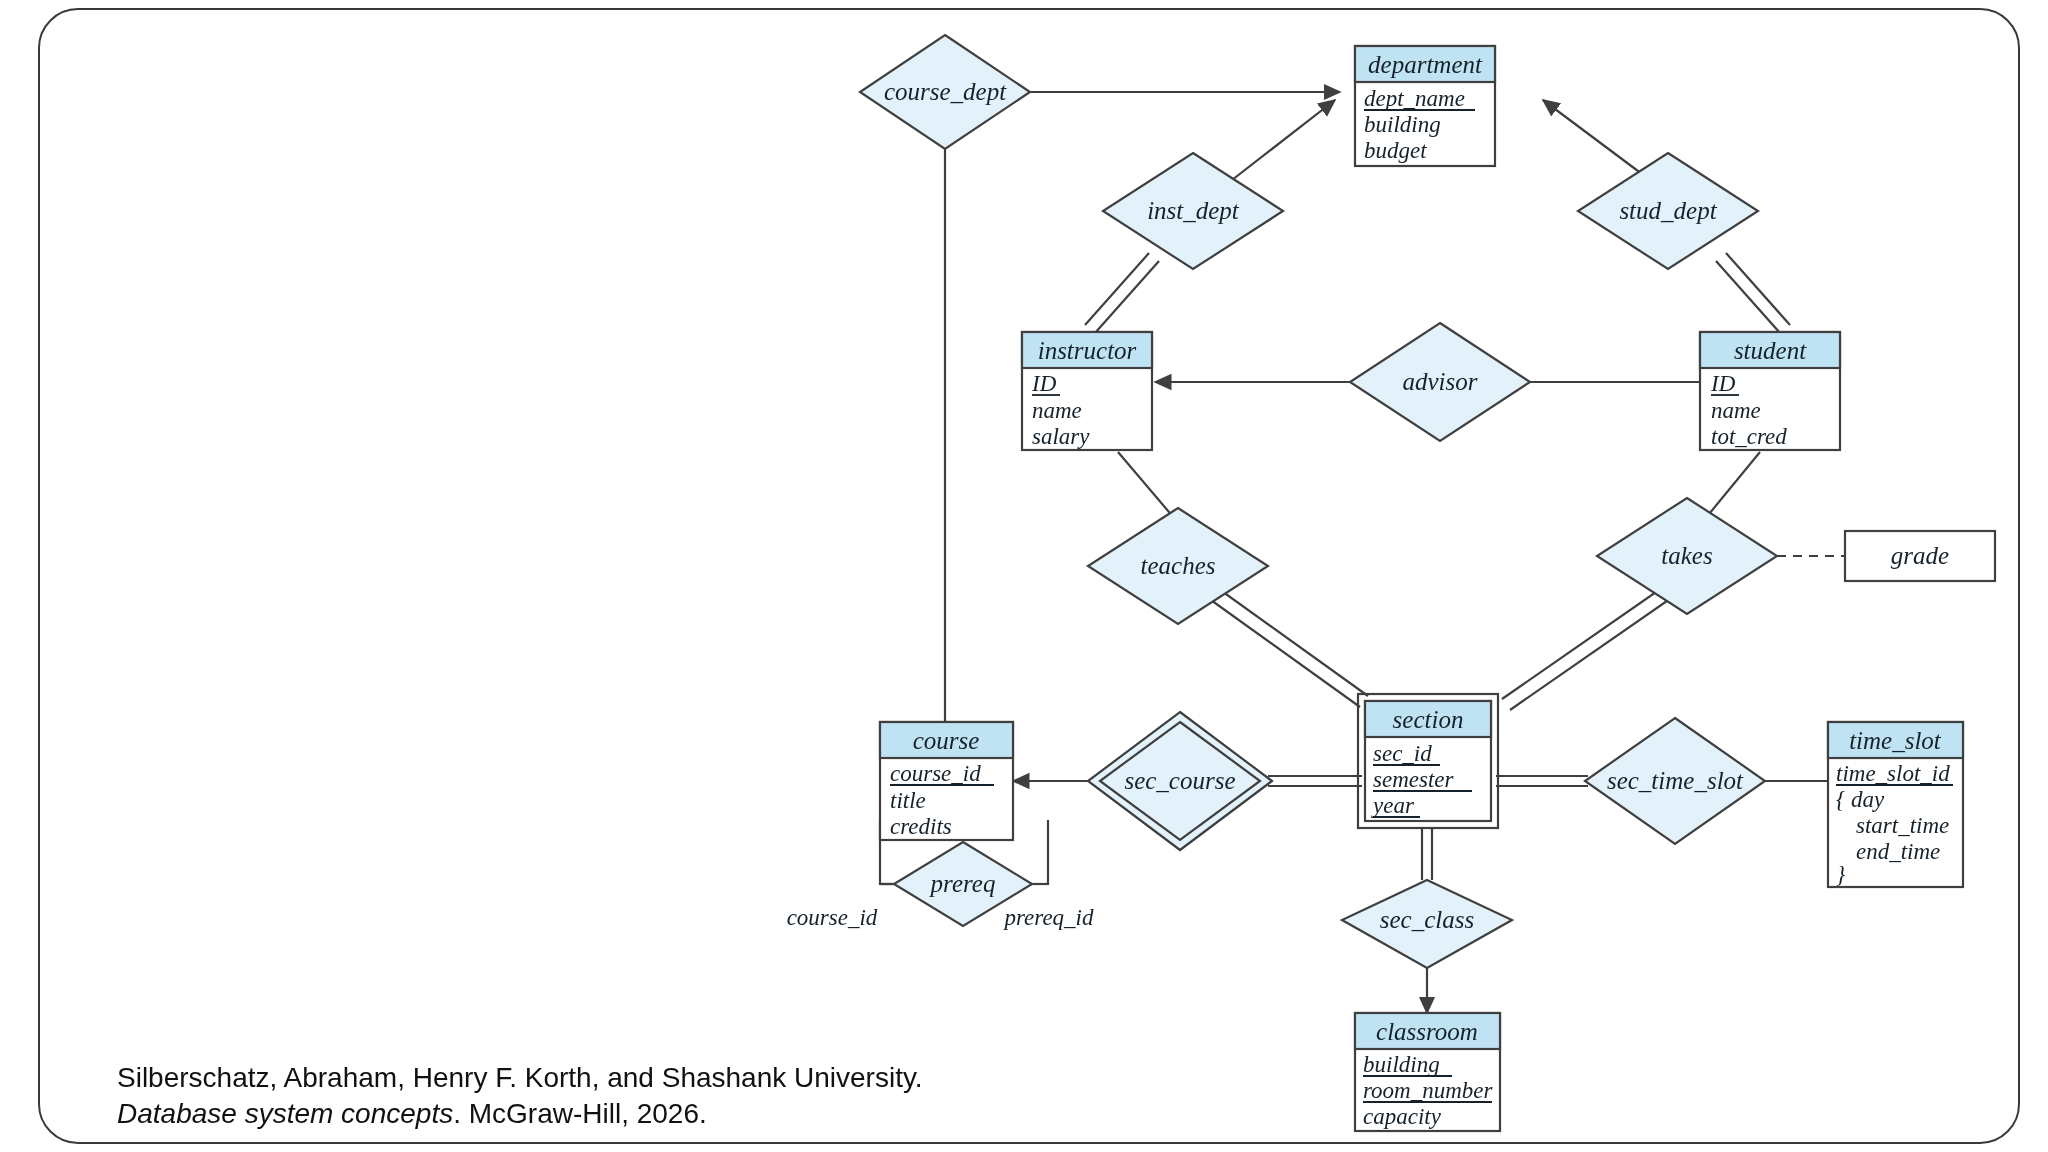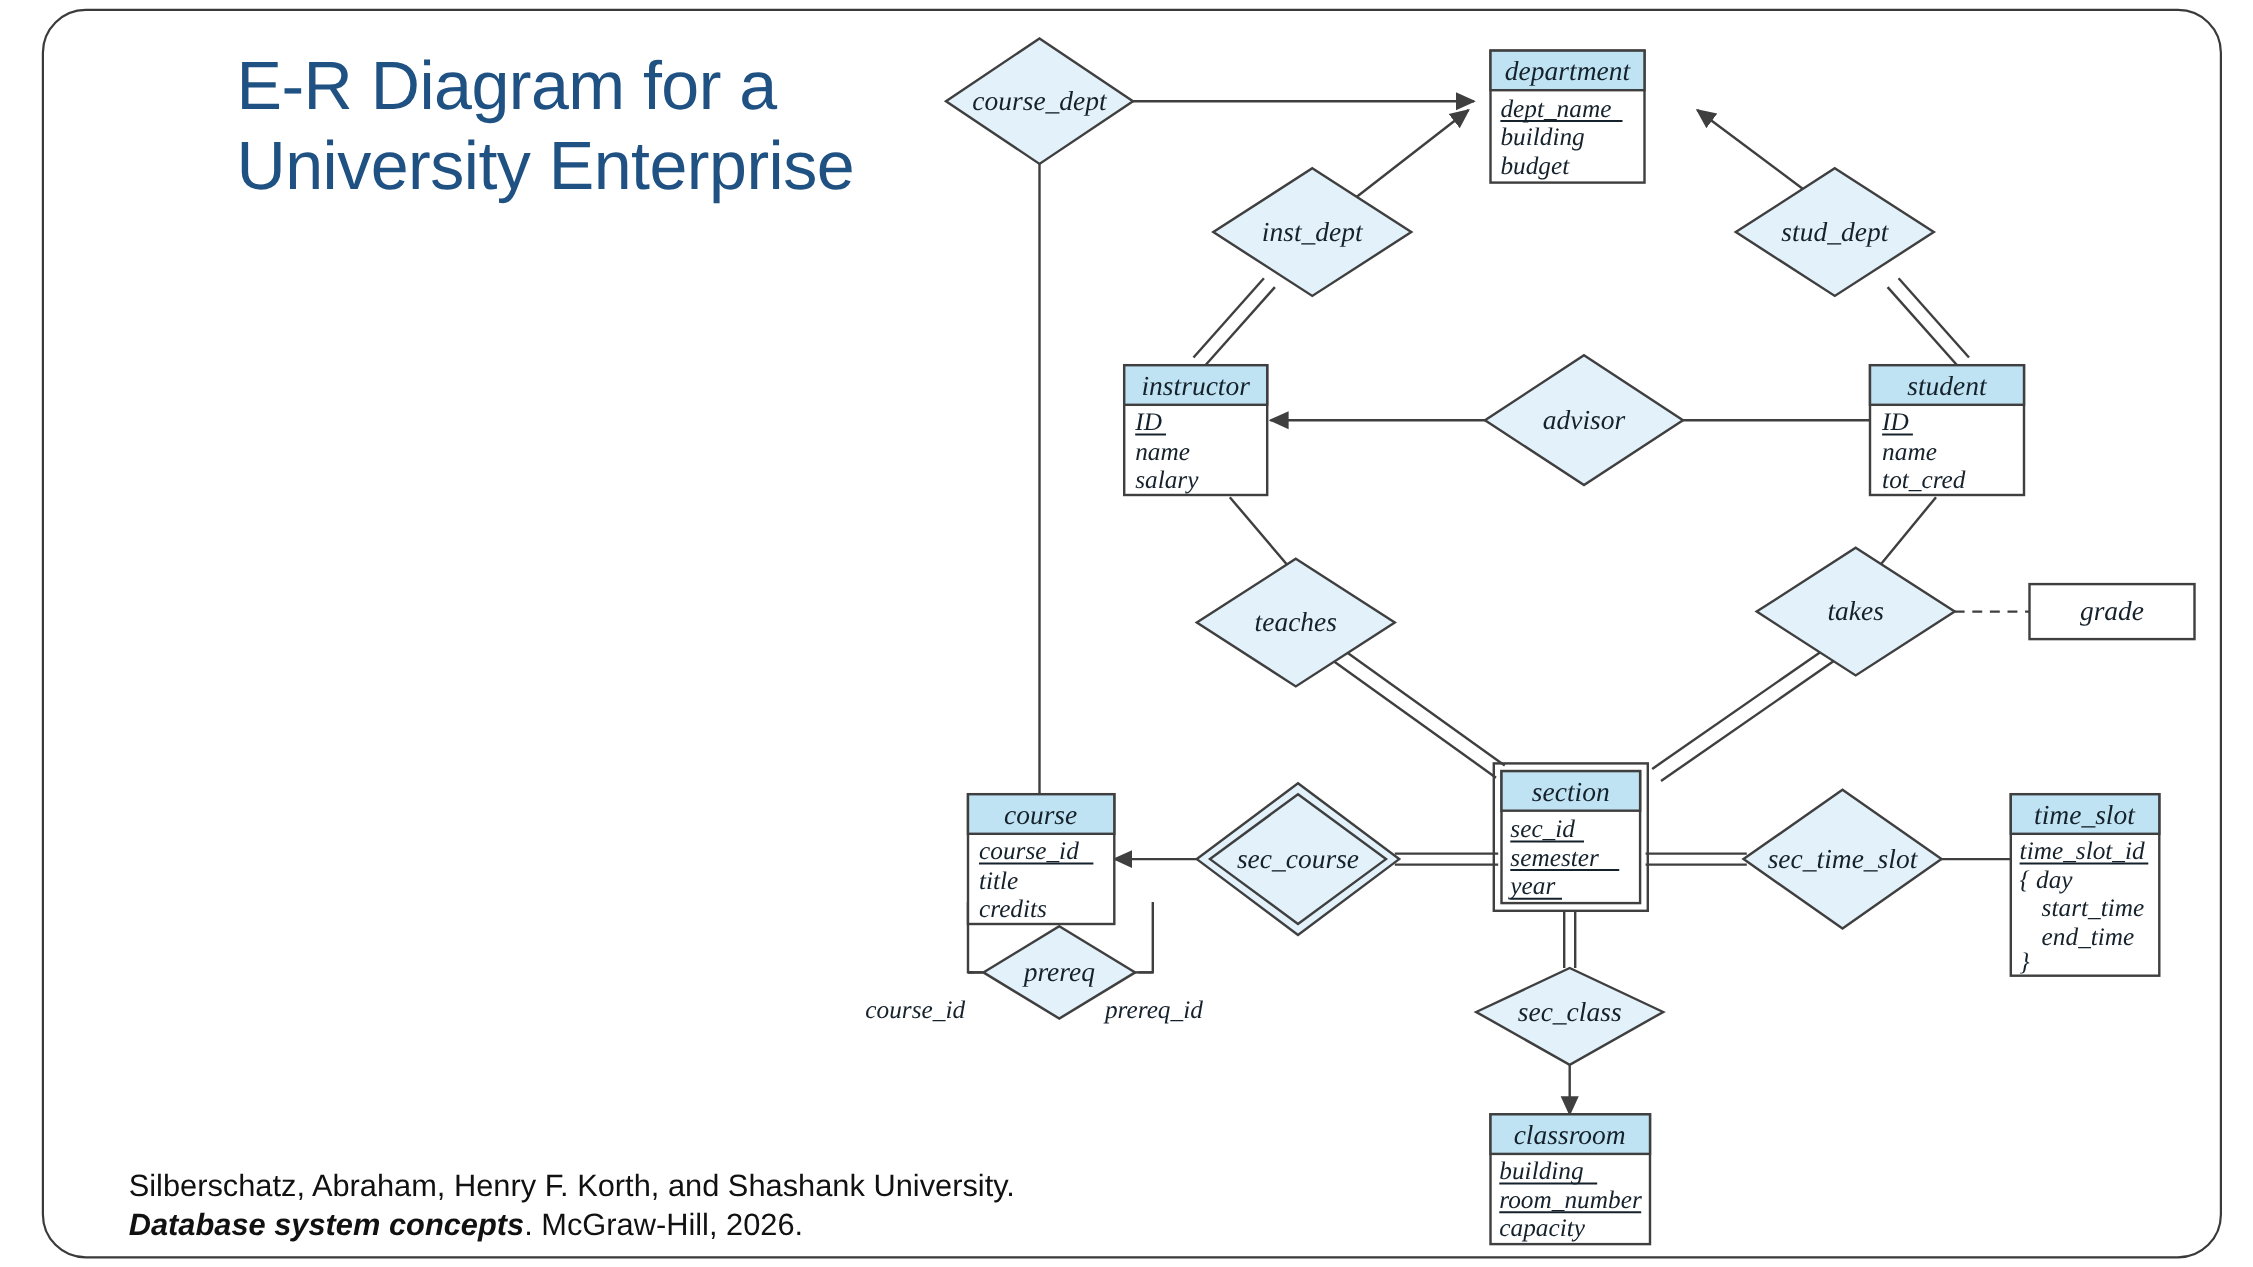--- a/index.html
+++ b/index.html
@@ -46,21 +46,21 @@
   #citation {
     position: absolute;
     left: 117px;
     top: 1060px;
     width: 900px;
     color: #111111;
     font-size: 28px;
     line-height: 1.30;
     font-family: "Liberation Sans", sans-serif;
   }
-  #citation .ital { font-style: italic; font-weight: bold; }
+  #citation .ital { font-style: italic; }
   #diagram { position: absolute; left: 0; top: 0; }
 
   
   .ent-title {
     font-family: "Liberation Serif", serif;
     font-style: italic;
     font-size: 25px;
     fill: #15212b;
     text-anchor: middle;
   }
@@ -100,24 +100,20 @@
   .conn-dashed { stroke: #3f3f3f; stroke-width: 2.2; fill: none; stroke-dasharray: 9 7; }
   .underline { stroke: #15212b; stroke-width: 1.8; }
 </style>
 </head>
 <body>
 
 <div id="slide">
 
   <div id="slide-frame"></div>
 
-  <div id="title">
-    <div>E-R Diagram for a</div>
-    <div>University Enterprise</div>
-  </div>
 
   <div id="citation"><span>Silberschatz, Abraham, Henry F. Korth, and Shashank University. </span><span class="ital">Database system concepts</span><span>. McGraw-Hill, 2026.</span></div>
 
   <svg id="diagram" width="2048" height="1152" viewBox="0 0 2048 1152">
     <defs>
       <marker id="arrow" viewBox="0 0 12 12" refX="10" refY="6" markerWidth="9" markerHeight="9" orient="auto-start-reverse">
         <path d="M 0 1 L 11 6 L 0 11 z" fill="#3f3f3f"></path>
       </marker>
     </defs>
 

